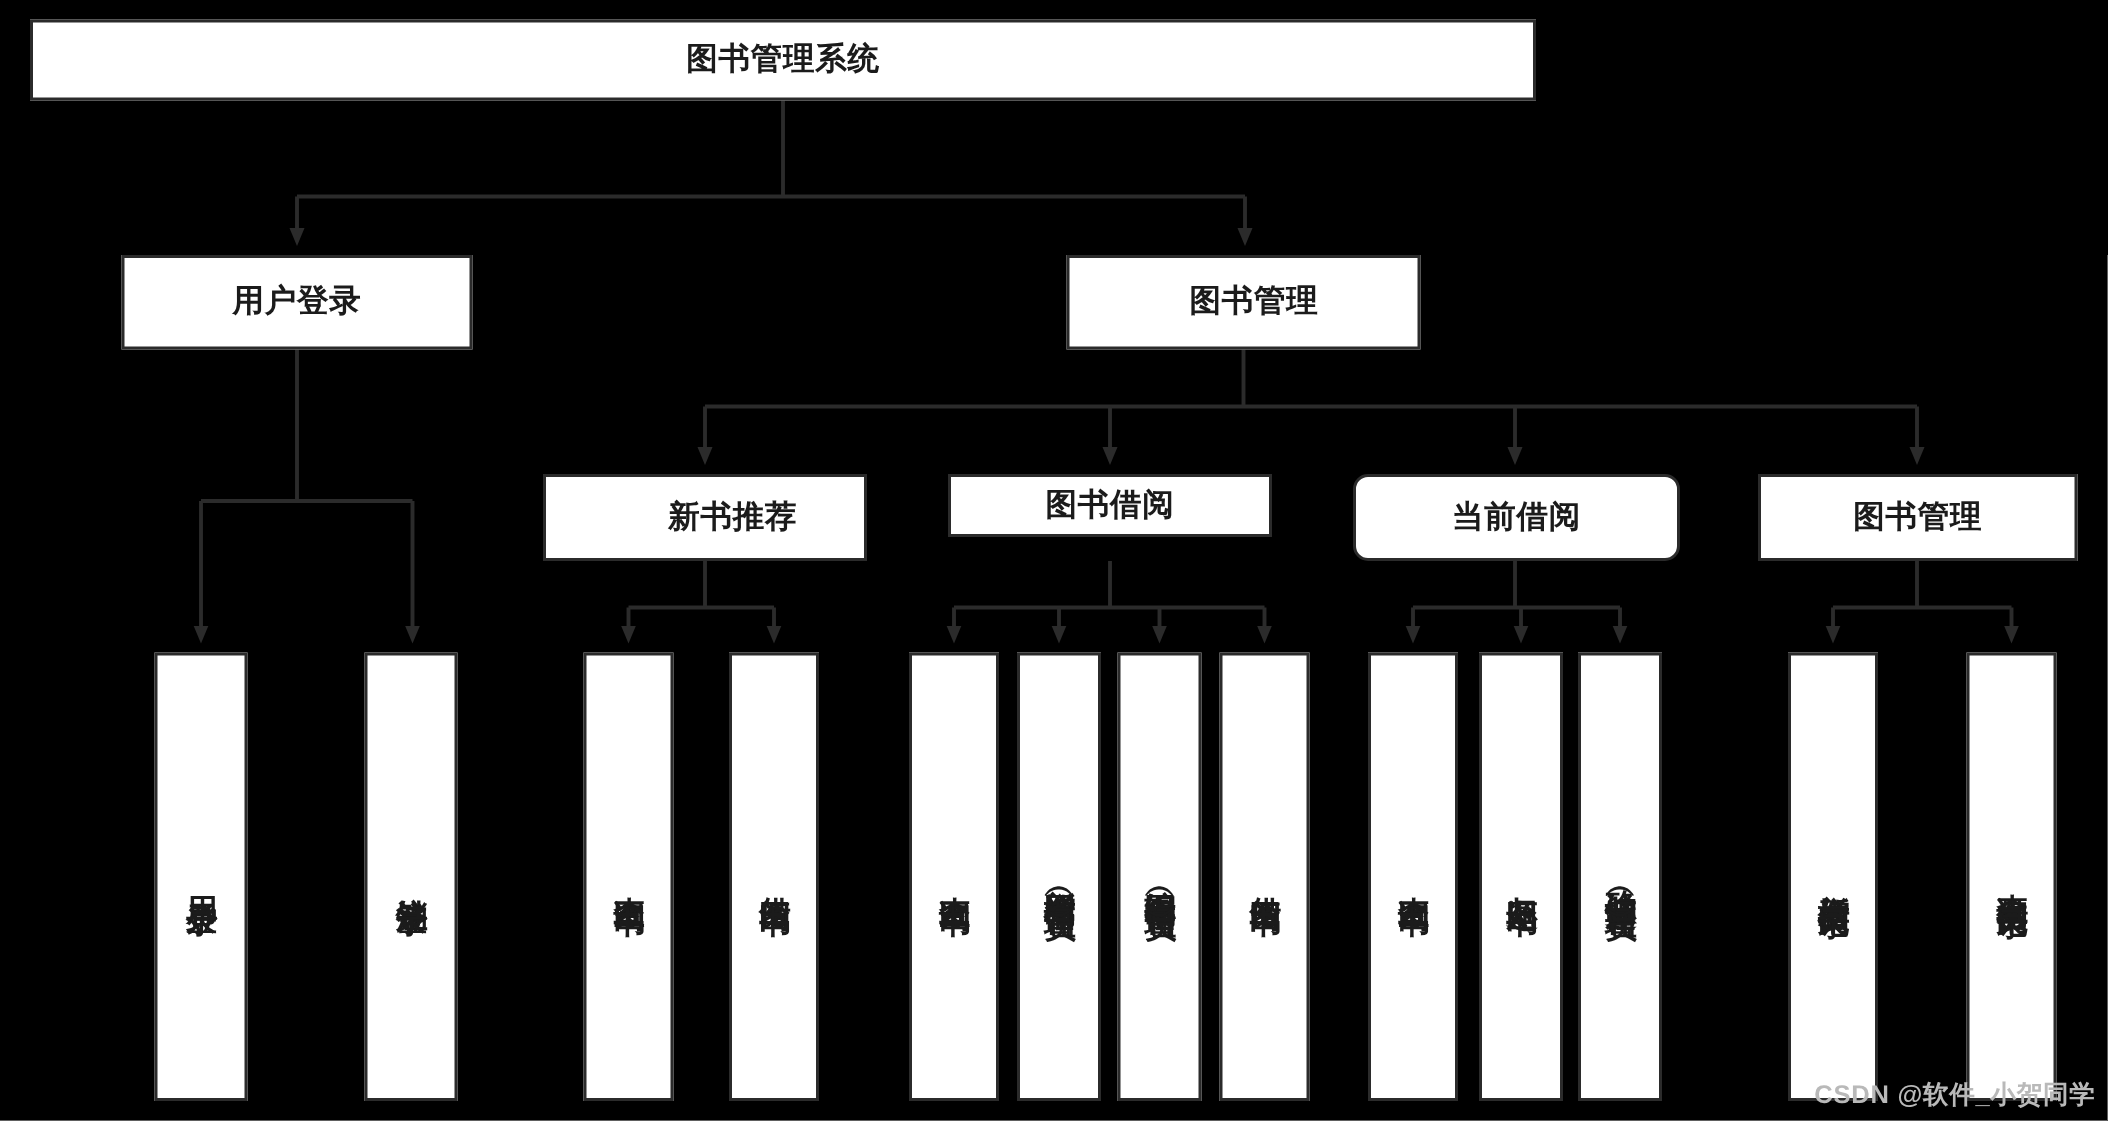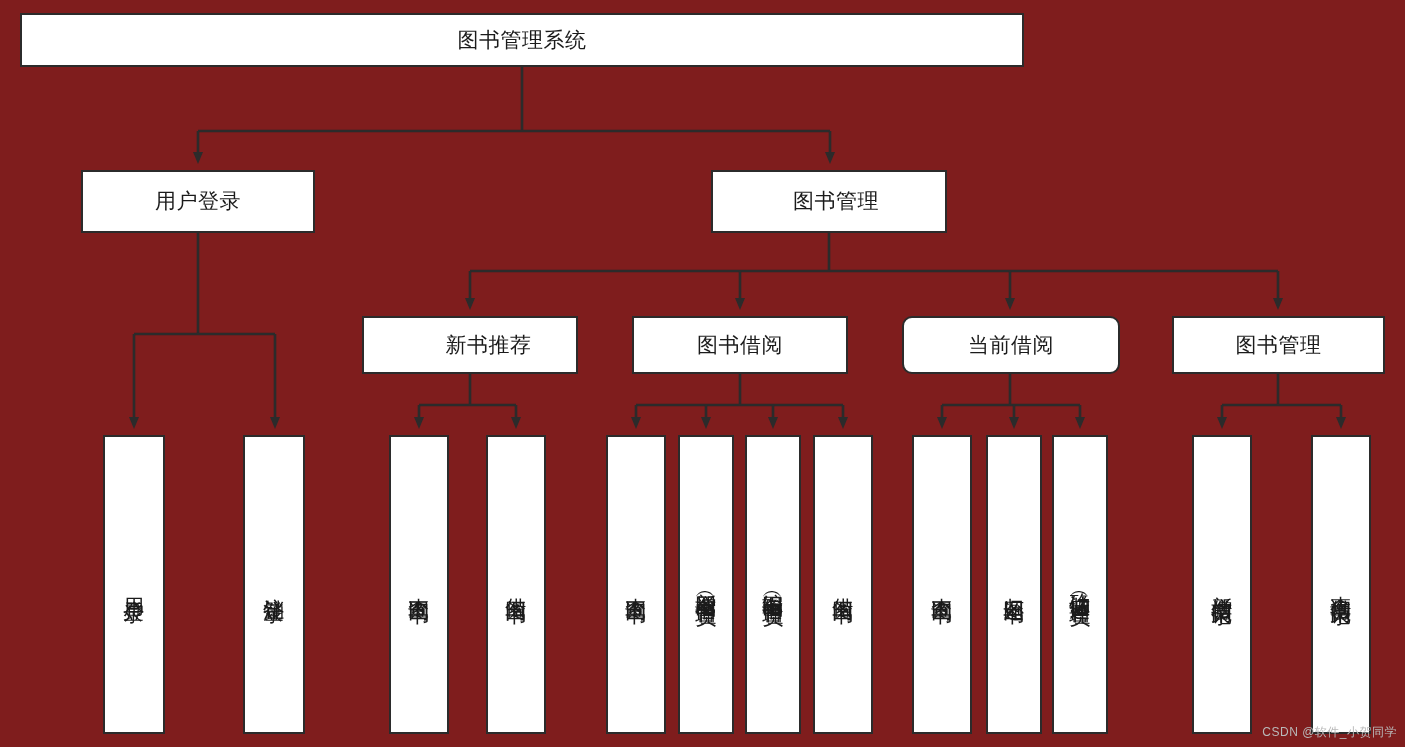--- a/index.html
+++ b/index.html
@@ -10,21 +10,22 @@
   body {
     width: 1405px;
     height: 747px;
     font-family: "Liberation Sans", "DejaVu Sans", sans-serif;
     overflow: hidden;
   }
   #diagram-root {
     position: relative;
     width: 1405px;
     height: 747px;
-    background: #7f1d1d;
+    background: #000000;
+    font-weight: bold;
   }
   svg.tree-svg {
     position: absolute;
     top: 0; left: 0;
     width: 1405px;
     height: 747px;
   }
   .node-box {
     position: absolute;
     box-sizing: border-box;
@@ -53,21 +54,21 @@
     writing-mode: vertical-rl;
     text-orientation: upright;
     font-size: 21px;
     line-height: 1.3;
     letter-spacing: 2px;
   }
   #watermark {
     position: absolute;
     right: 8px;
     bottom: 6px;
-    font-size: 12px;
+    font-size: 17px;
     color: #b9b9b9;
     letter-spacing: 0.5px;
     user-select: none;
     white-space: nowrap;
   }
 </style>
 </head>
 <body>
 
 <div id="diagram-root">
@@ -129,21 +130,21 @@
   <div class="node-box horiz" style="left:81px; top:170px; width:234px; height:63px;">
     <span class="node-label">用户登录</span>
   </div>
   <div class="node-box horiz" style="left:711px; top:170px; width:236px; height:63px;padding-left:14px;">
     <span class="node-label">图书管理</span>
   </div>
 
   <div class="node-box horiz" style="left:362px; top:316px; width:216px; height:58px;padding-left:37px;">
     <span class="node-label">新书推荐</span>
   </div>
-  <div class="node-box horiz" style="left:632px; top:316px; width:216px; height:58px;">
+  <div class="node-box horiz" style="left:632px; top:316px; width:216px; height:42px;">
     <span class="node-label">图书借阅</span>
   </div>
   <div class="node-box horiz" style="left:902px; top:316px; width:218px; height:58px;border-radius:10px;">
     <span class="node-label">当前借阅</span>
   </div>
   <div class="node-box horiz" style="left:1172px; top:316px; width:213px; height:58px;">
     <span class="node-label">图书管理</span>
   </div>
 
   <div class="node-box vert" style="left:103px; top:435px; width:62px; height:299px;">

